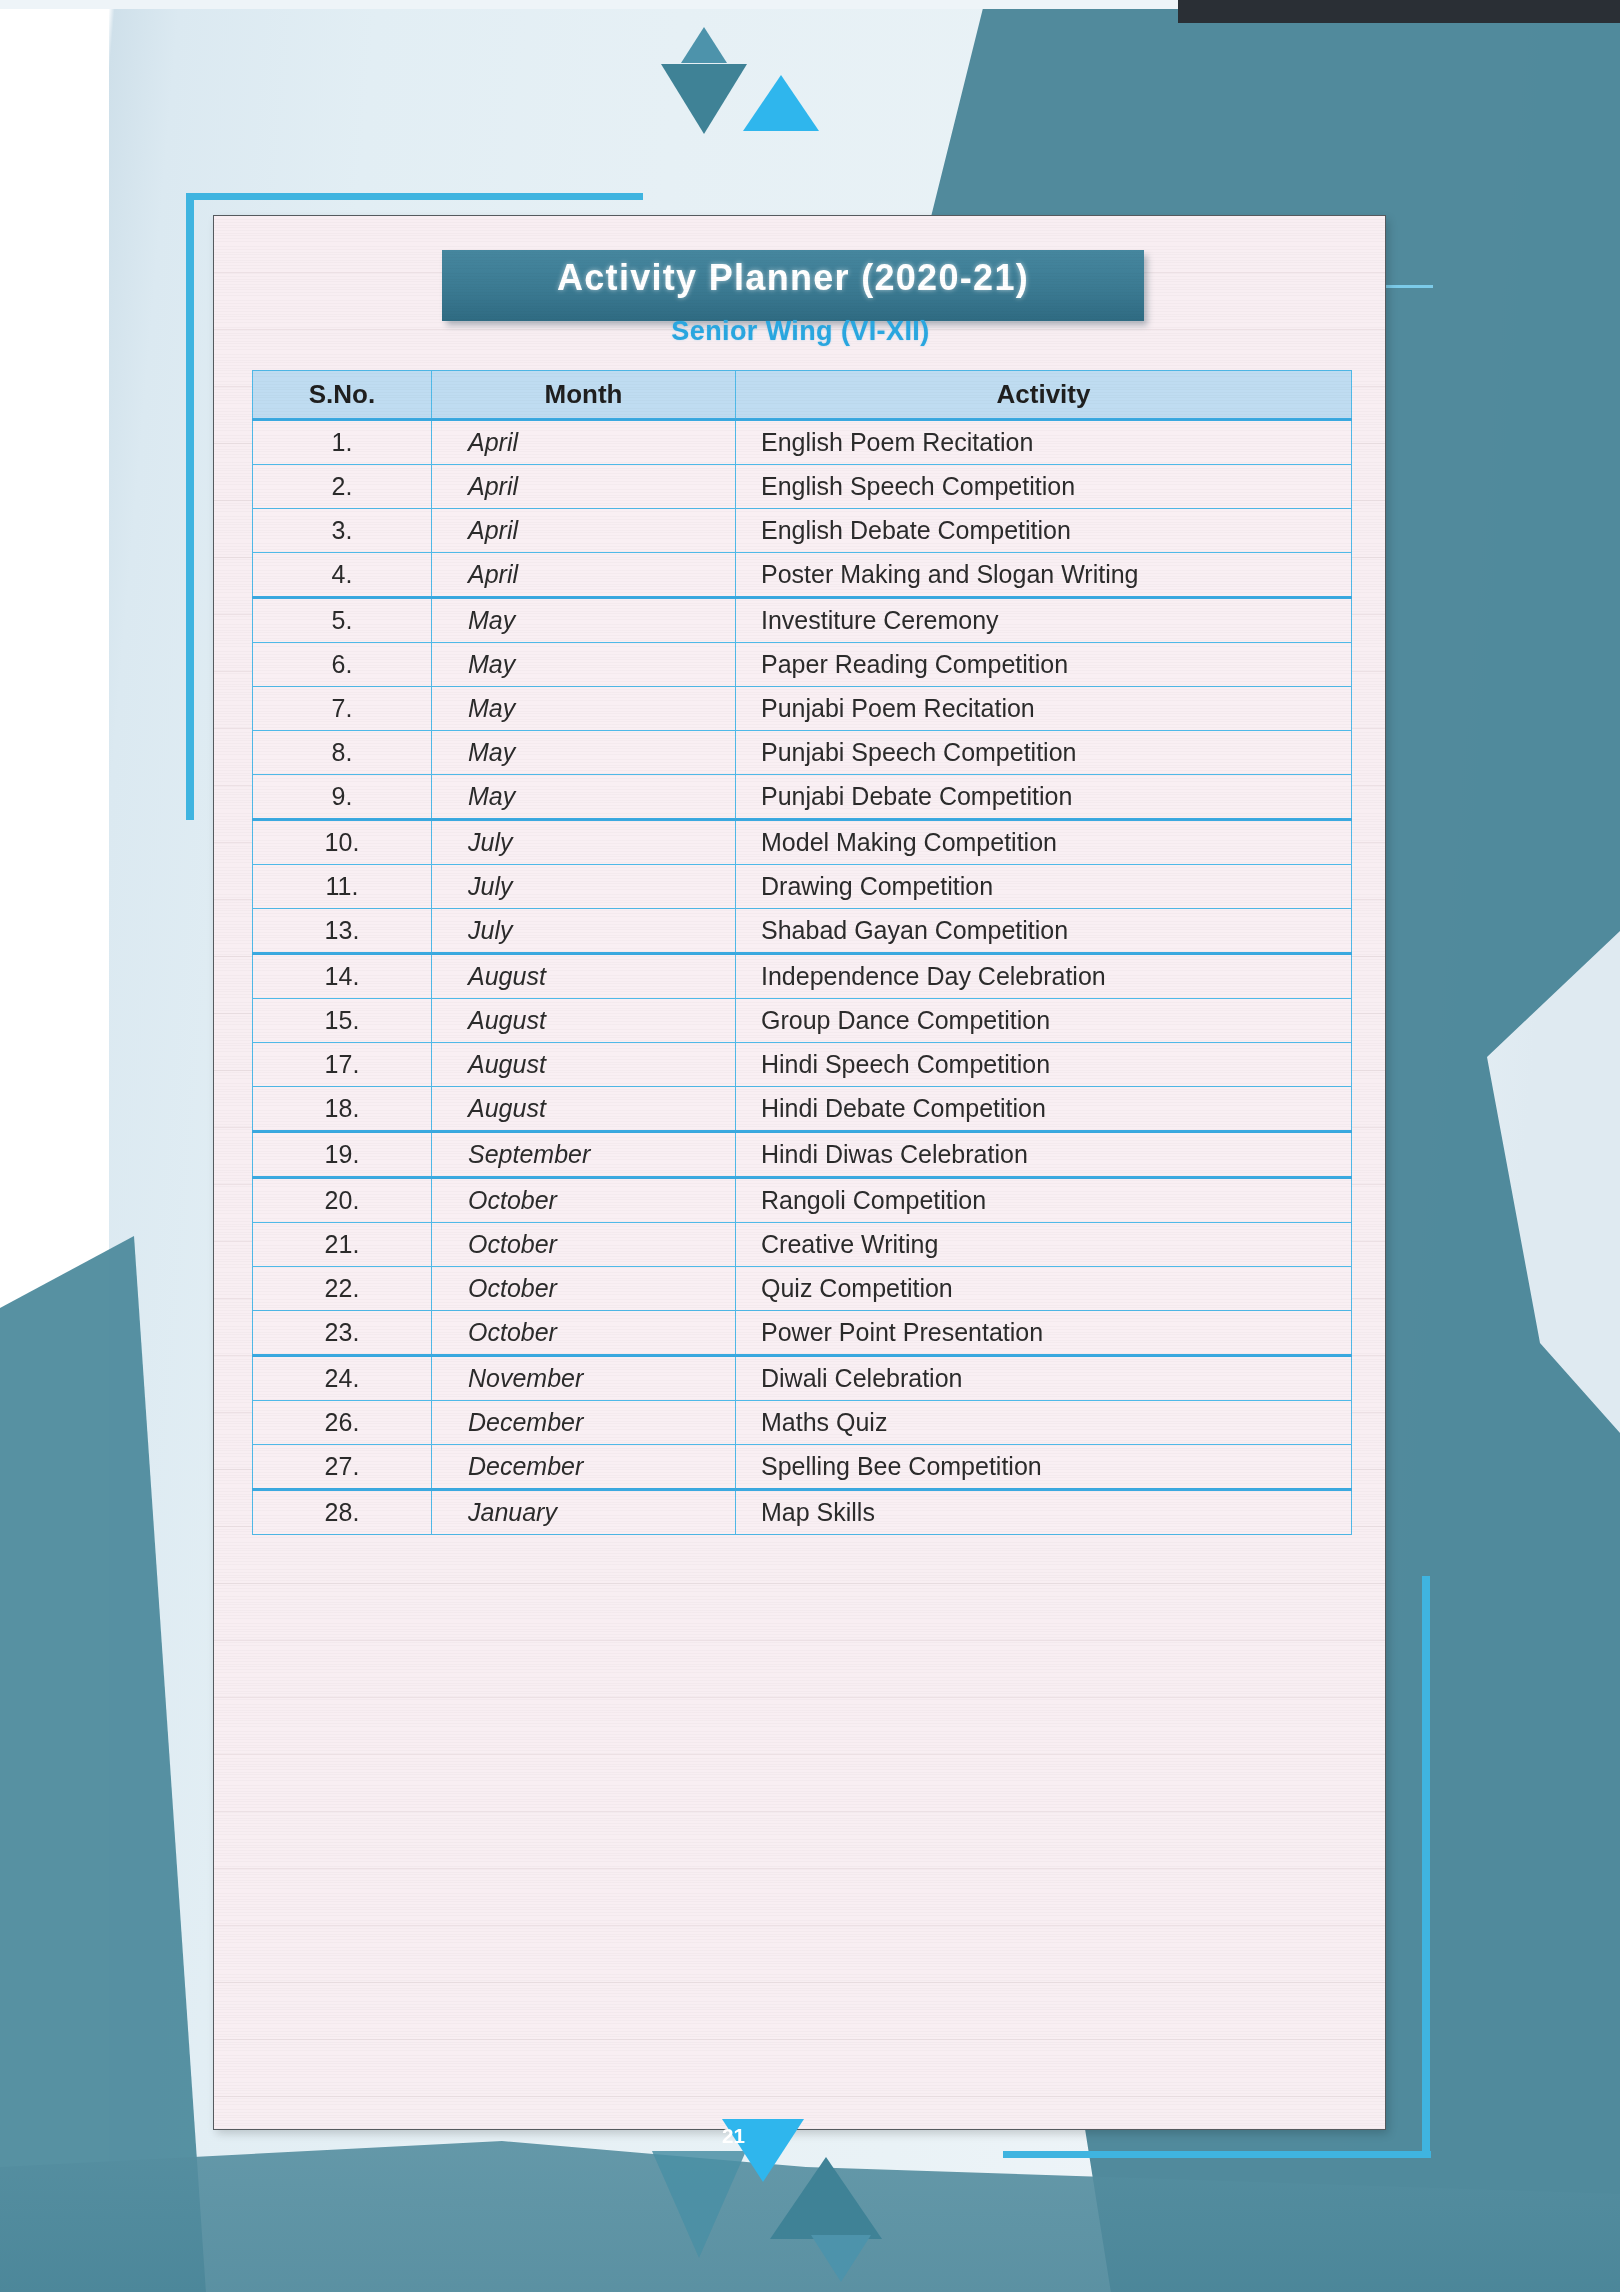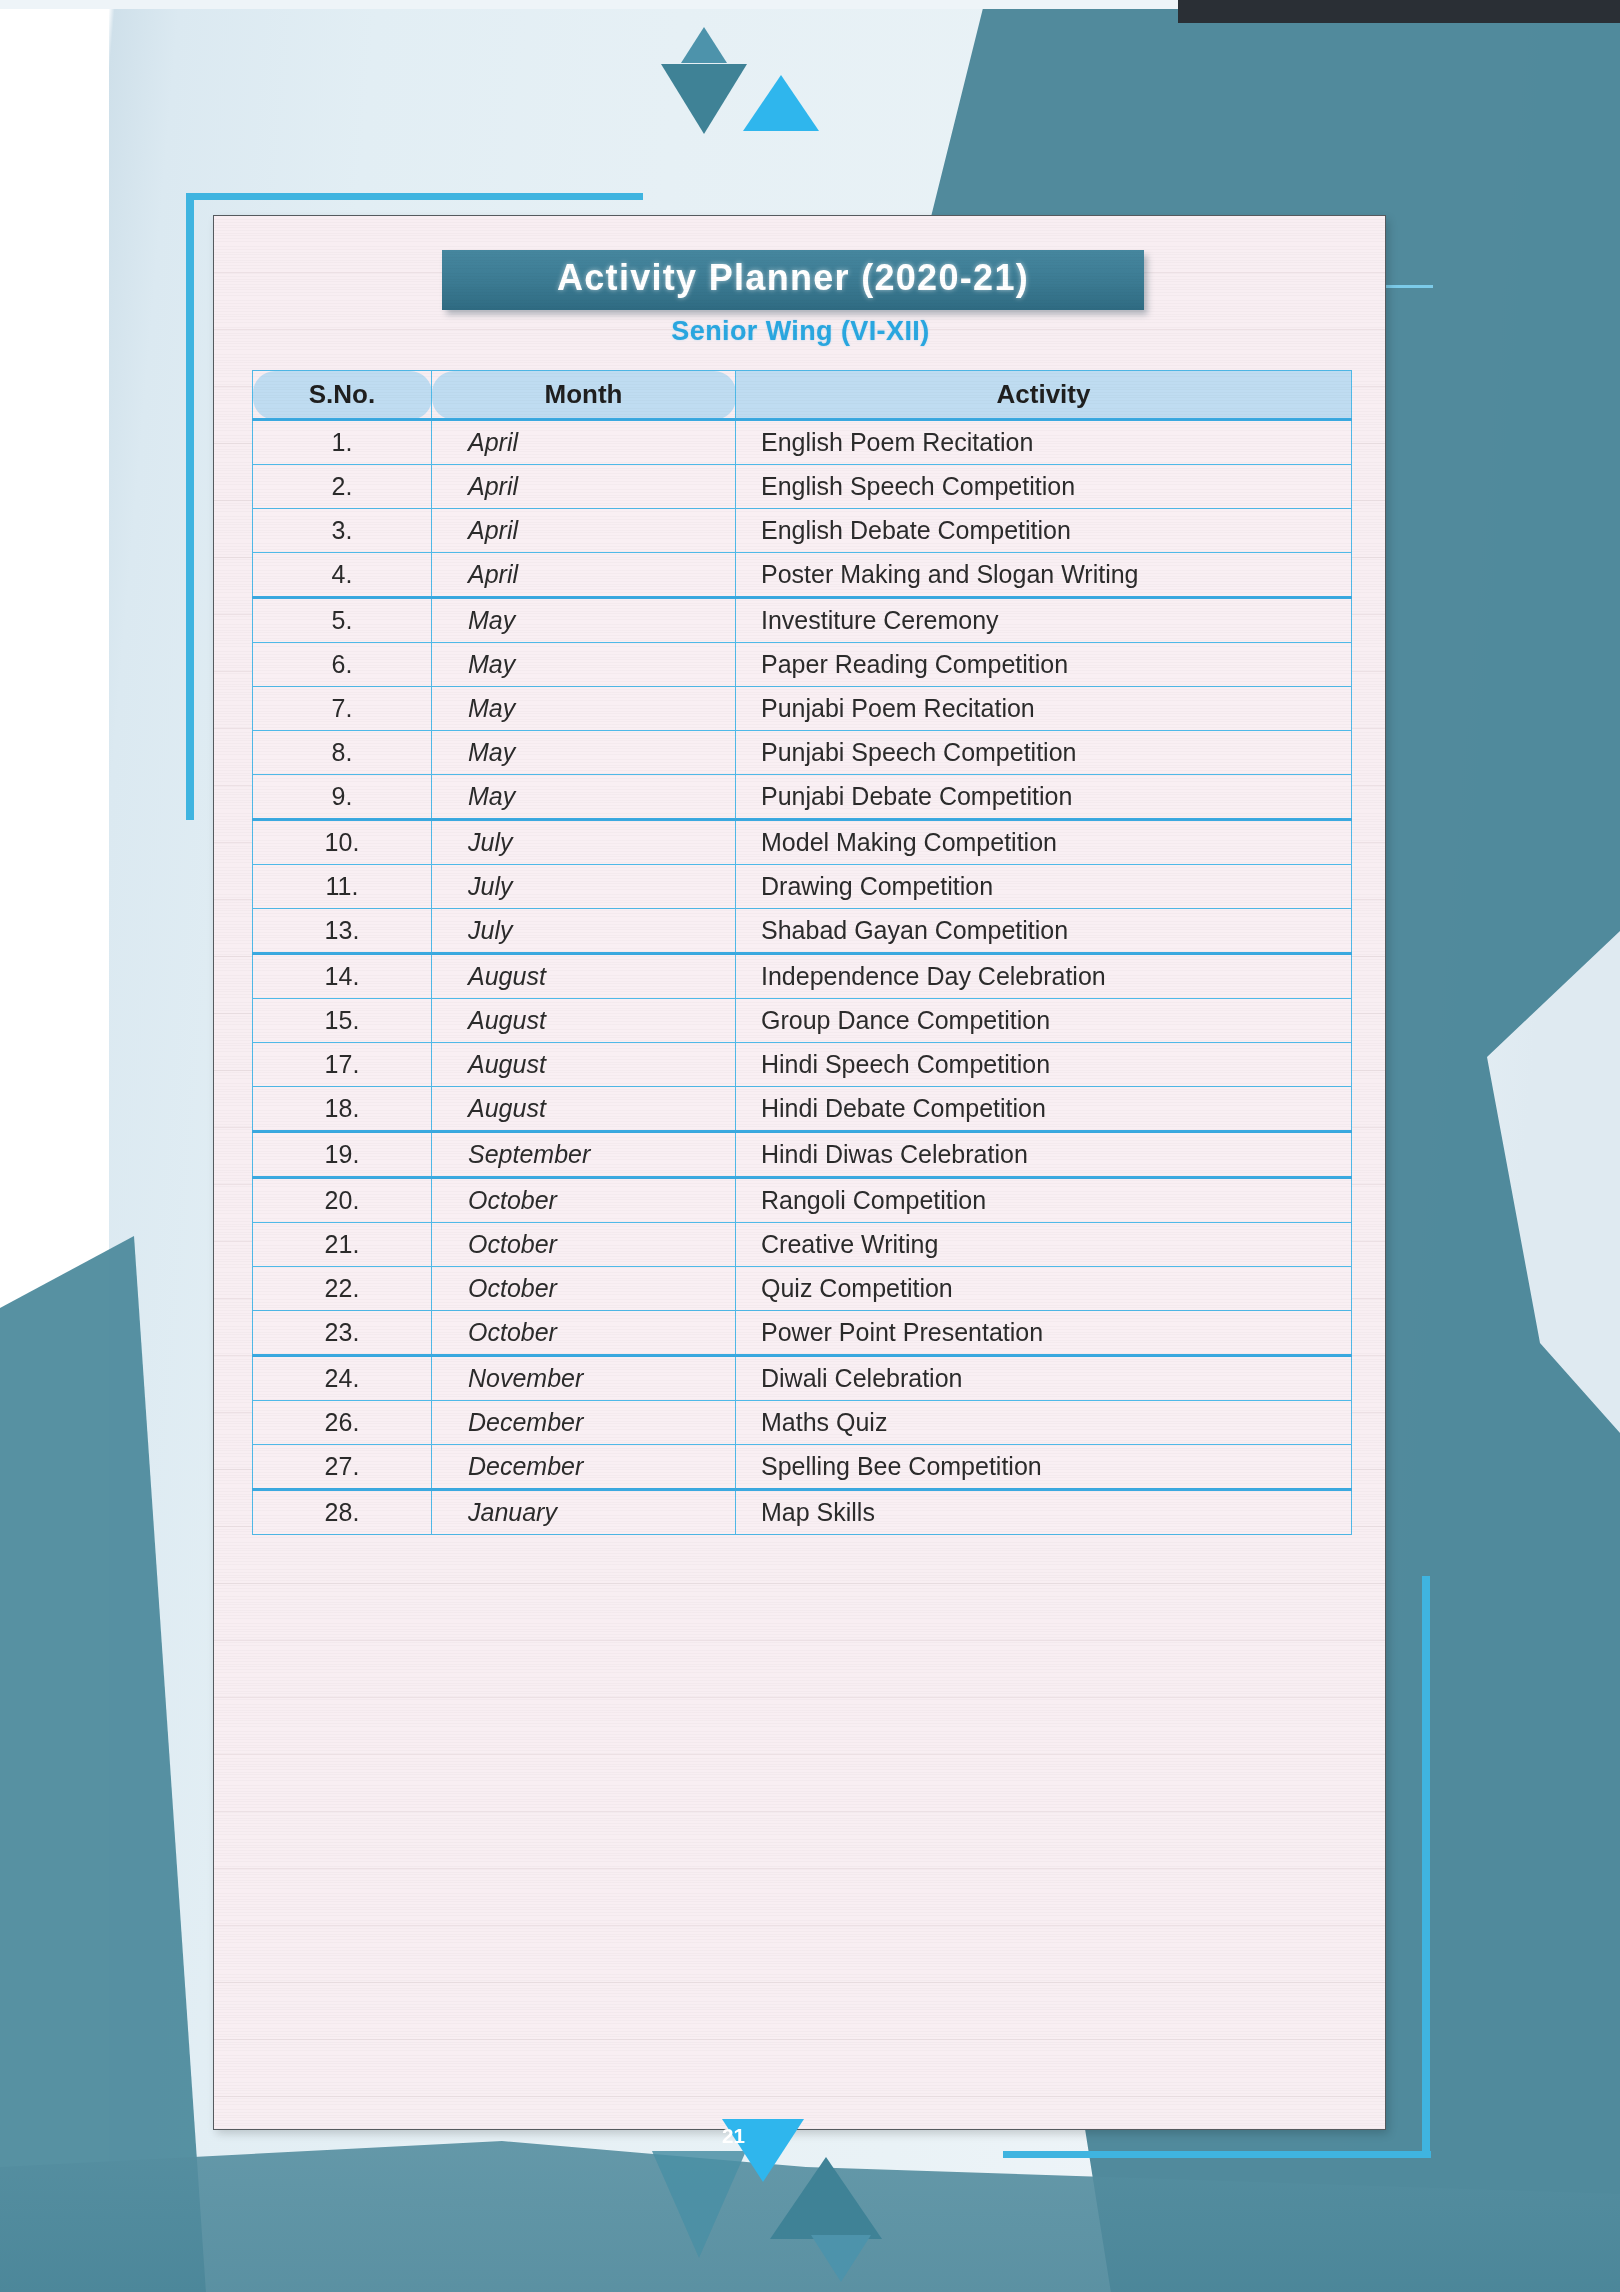--- a/index.html
+++ b/index.html
@@ -199,21 +199,21 @@
     box-sizing: border-box;
     box-shadow: 2.7px 3.6px 9px rgba(0,0,0,0.18);
   }
 
   
   .title-banner {
     position: absolute;
     left: 228px;
     top: 34px;
     width: 702px;
-    height: 60px;
+    height: 71px;
     background: linear-gradient(180deg,#46879f 0%, #3b7a92 55%, #2f6b82 100%);
     color: #ffffff;
     font-size: 36px;
     font-weight: bold;
     letter-spacing: 1.3px;
     text-align: center;
     line-height: 56px;
     text-shadow: 0 0 5.4px rgba(255,255,255,.55);
     white-space: nowrap;
     box-shadow: 3.6px 4.5px 6.3px rgba(40,70,85,.35);
@@ -255,21 +255,20 @@
     background: #bfdcf1;
     font-weight: bold;
     font-size: 26px;
     height: 47px;
     text-align: center;
     color: #1f1f1f;
   }
   .planner thead th.h-sno,
   .planner thead th.h-month {
     text-align: center;
-    border-radius: 22px;
   }
   .planner tbody td {
     background: #f9eff3;
   }
   .planner td.cell-sno {
     text-align: center;
   }
   .planner td.cell-month {
     padding-left: 36px;
     font-style: italic;

